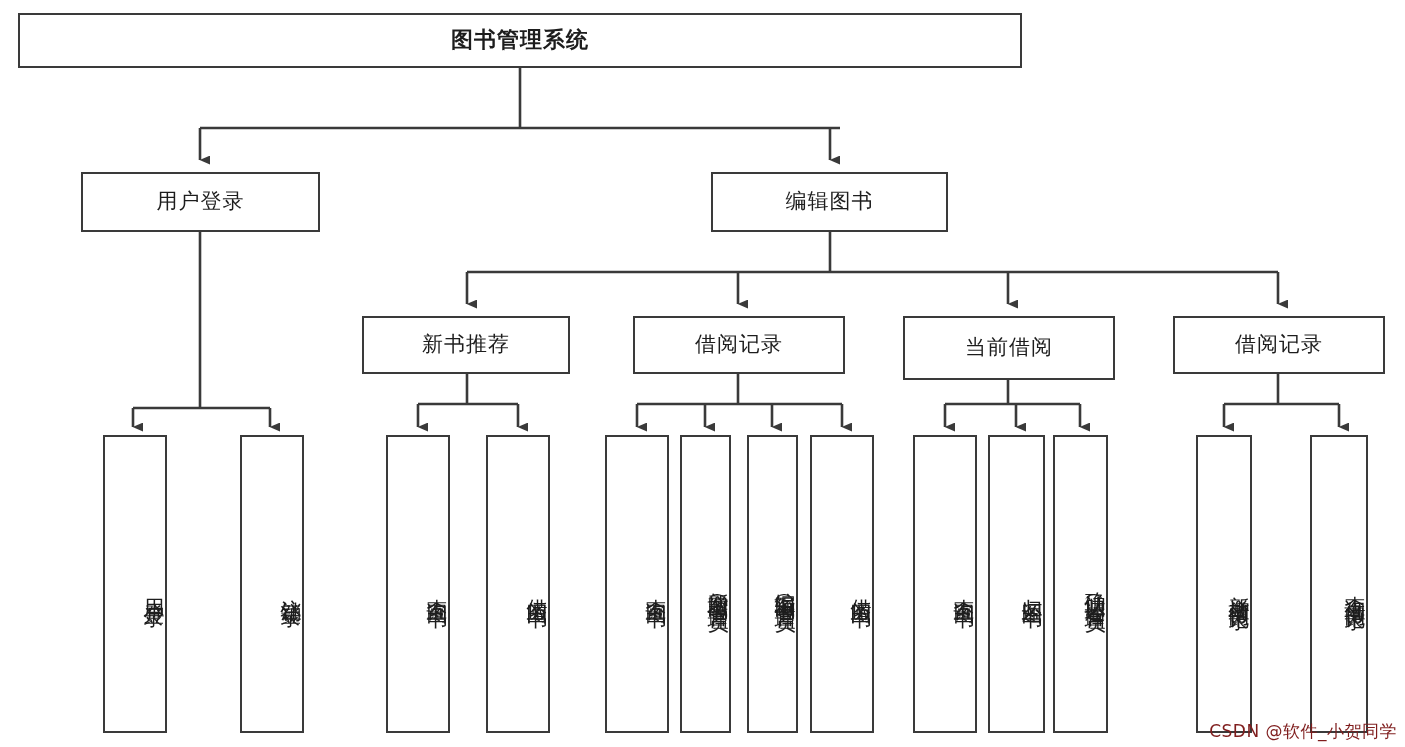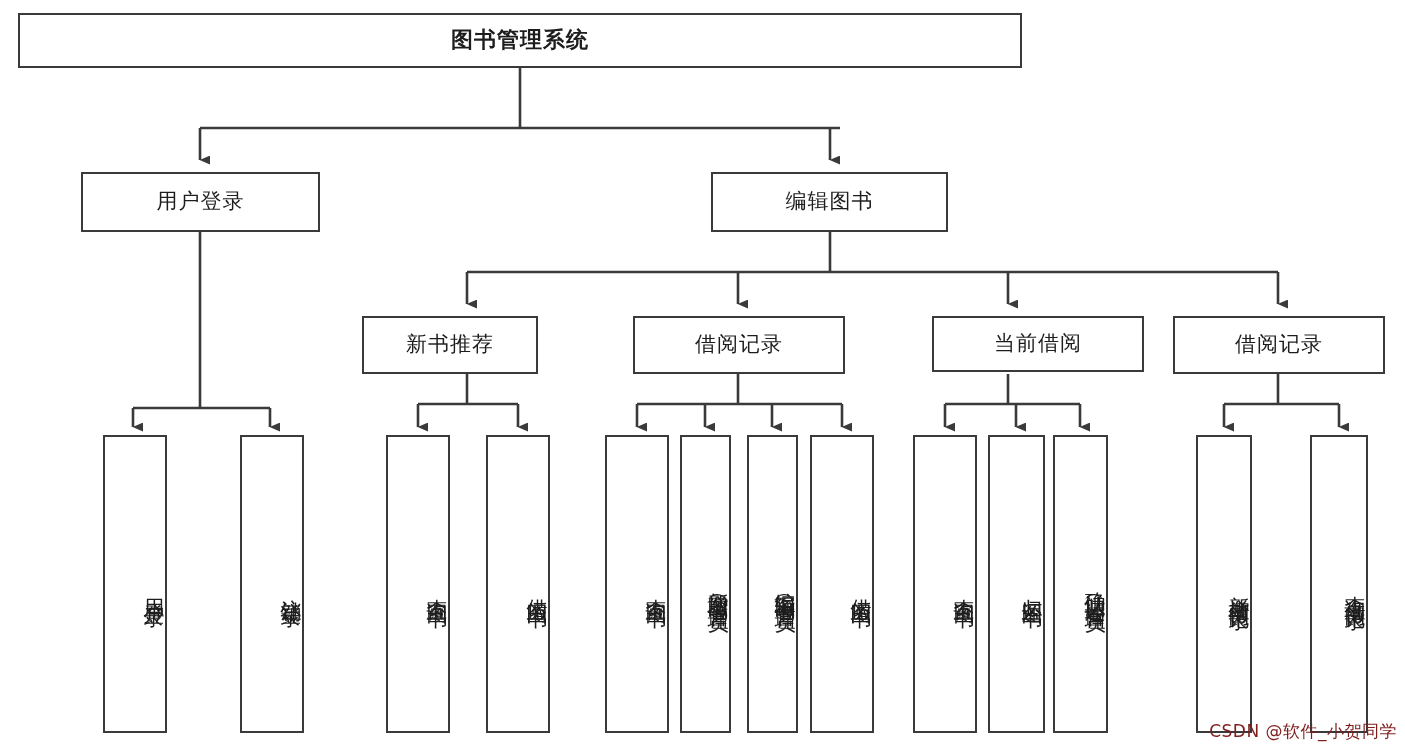--- a/index.html
+++ b/index.html
@@ -124,27 +124,27 @@
     <span>图书管理系统</span>
   </div>
 
   <div class="node horiz" style="left:81px;top:172px;width:239px;height:60px;">
     <span>用户登录</span>
   </div>
   <div class="node horiz" style="left:711px;top:172px;width:237px;height:60px;">
     <span>编辑图书</span>
   </div>
 
-  <div class="node horiz" style="left:362px;top:316px;width:176px;height:58px;">
+  <div class="node horiz" style="left:362px;top:316px;width:208px;height:58px;">
     <span>新书推荐</span>
   </div>
   <div class="node horiz" style="left:633px;top:316px;width:212px;height:58px;">
     <span>借阅记录</span>
   </div>
-  <div class="node horiz" style="left:903px;top:316px;width:212px;height:56px;margin-left:29px;">
+  <div class="node horiz" style="left:903px;top:316px;width:212px;height:64px;">
     <span>当前借阅</span>
   </div>
   <div class="node horiz" style="left:1173px;top:316px;width:212px;height:58px;">
     <span>借阅记录</span>
   </div>
 
   <div class="node vert" style="left:103px;top:435px;width:64px;height:298px;">
     <span>用户登录</span>
   </div>
   <div class="node vert" style="left:240px;top:435px;width:64px;height:298px;">

